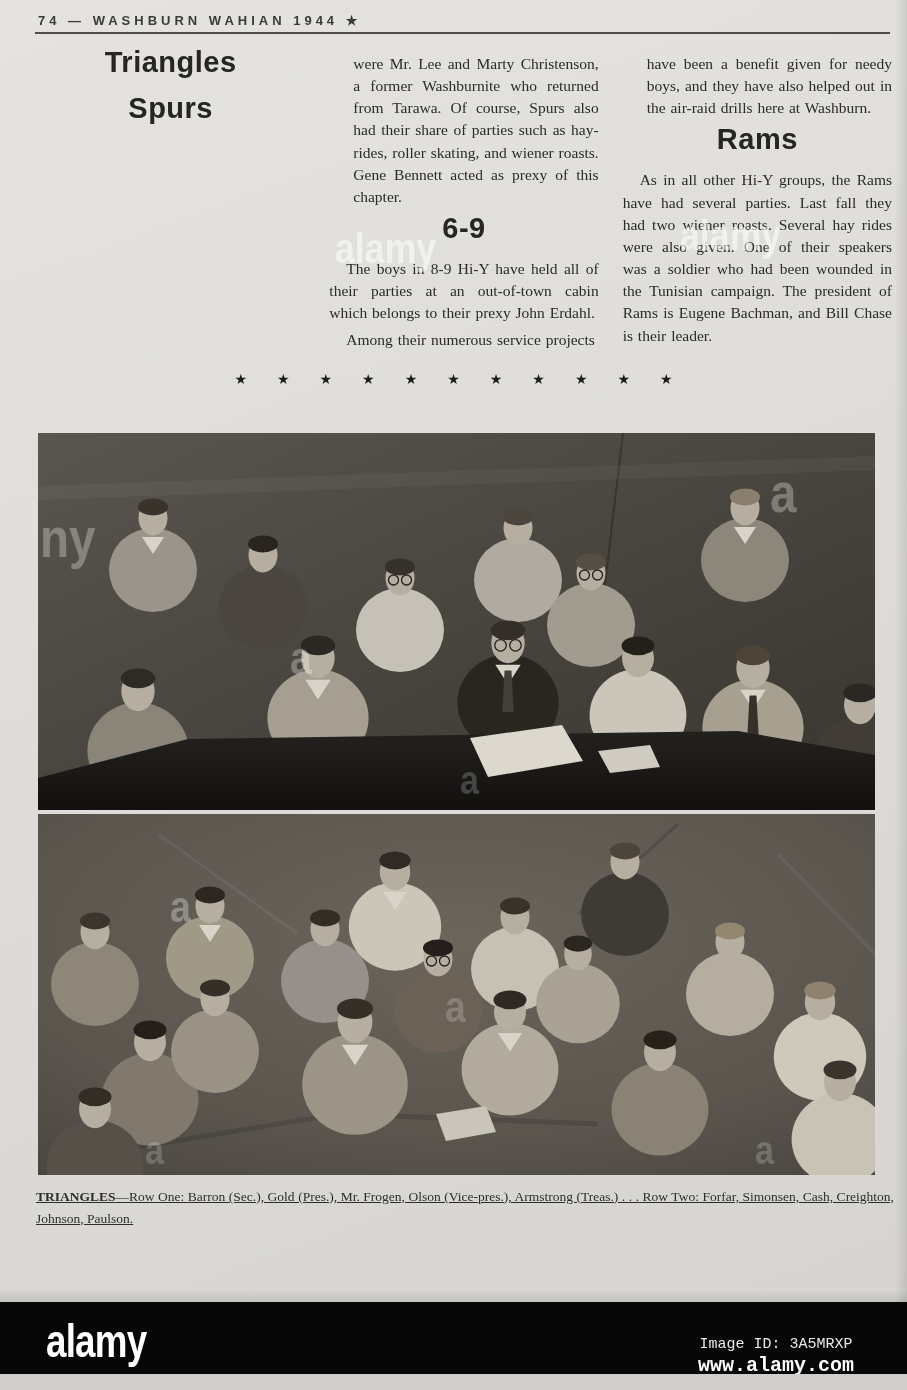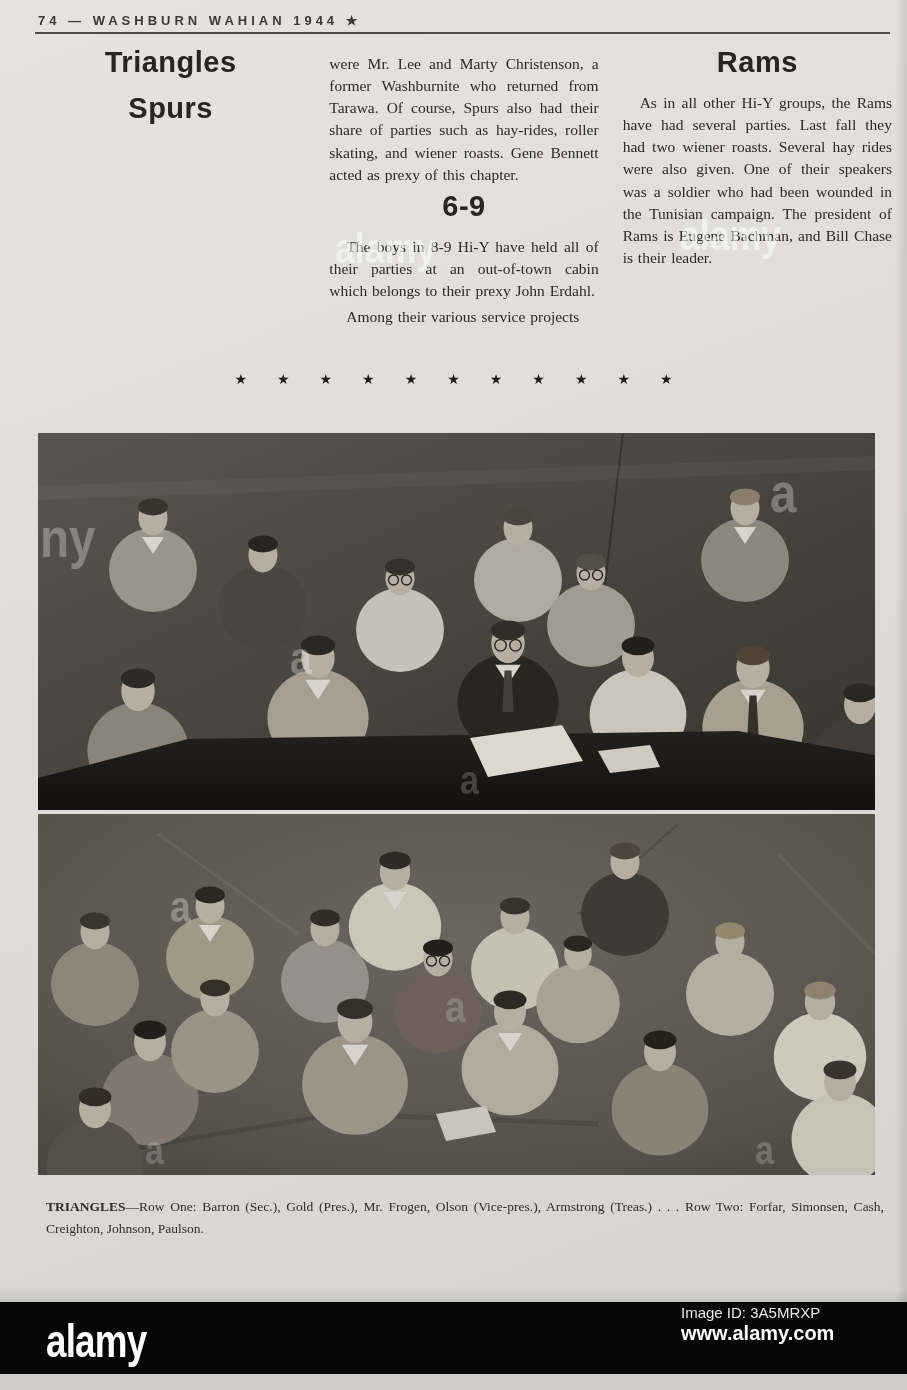--- a/index.html
+++ b/index.html
@@ -14,36 +14,36 @@
        font-size:13px;font-weight:bold;letter-spacing:4px;color:#3b3a38;white-space:nowrap;}
   .hdr-rule{position:absolute;left:35px;top:32px;width:855px;height:2px;background:#4d4c4a;}
   .cols{position:absolute;left:36px;top:46px;width:856px;display:grid;
         grid-template-columns:1fr 1fr 1fr;column-gap:24px;}
   h2.sect{font-family:"Liberation Sans",sans-serif;font-size:29px;font-weight:bold;
         letter-spacing:.5px;text-align:center;color:#262523;margin:0 0 13px;}
   .mt1{margin-top:8px;} .mt2{margin-top:20px;} .mt3{margin-top:16px;} .mt4{margin-top:26px;}
   p.body{font-size:15.5px;line-height:1.43;text-align:justify;margin:0 0 4px;
         word-spacing:1px;}
   p.ind{text-indent:17px;}
-  p.cont{margin-top:7px;}
+  p.cont{margin-top:7px;margin-left:24px;}
   .stars{position:absolute;left:0;top:371px;width:100%;display:flex;
         justify-content:center;gap:30px;font-size:14px;color:#1e1d1b;}
   .photo{position:absolute;left:38px;width:837px;}
   #ph1{top:433px;height:377px;} #ph2{top:814px;height:361px;}
   .photo svg{display:block;width:100%;height:100%;}
   .caps{position:absolute;left:36px;top:1186px;width:858px;font-size:13.5px;
         line-height:1.6;text-align:justify;color:#2e2d2b;}
-  .cap{margin:10px;}
+  .cap{margin:0;text-decoration:underline;}
   .cap + .cap{margin-top:11px;}
   .cap b{font-weight:bold;}
   .footer{position:absolute;left:0;top:1302px;width:907px;height:88px;background:#070707;
         color:#fff;font-family:"Liberation Sans",sans-serif;}
   .logo{position:absolute;left:46px;top:12px;font-size:46px;font-weight:bold;
         letter-spacing:-1px;transform:scaleX(.8);transform-origin:left center;}
-  .fmeta{position:absolute;right:36px;top:2px;text-align:left;min-width:190px;}
+  .fmeta{position:absolute;right:36px;top:34px;text-align:center;min-width:190px;font-family:Liberation Mono, monospace;}
   .fid{font-size:15px;color:#e9e9e9;}
   .furl{font-size:20px;font-weight:bold;margin-top:1px;color:#fdfdfd;}
   .wm{position:absolute;font-family:"Liberation Sans",sans-serif;font-weight:bold;
       transform:scaleX(.85);transform-origin:left center;pointer-events:none;line-height:1;}
   .wm-paper{color:rgba(255,255,255,.55);}
   .wm-photo{color:rgba(255,255,255,.30);}
   .wm-faint{color:rgba(255,255,255,.20);}
 </style>
 </head>
 <body>
@@ -55,23 +55,24 @@
 
   <div class="cols">
     <div>
       <h2 class="sect mt1">Triangles</h2>
       <h2 class="sect mt2">Spurs</h2>
     </div>
     <div>
       <p class="body cont">were Mr. Lee and Marty Christenson, a former Washburnite who returned from Tarawa. Of course, Spurs also had their share of parties such as hay-rides, roller skating, and wiener roasts. Gene Bennett acted as prexy of this chapter.</p>
       <h2 class="sect mt3">6-9</h2>
       <p class="body ind">The boys in 8-9 Hi-Y have held all of their parties at an out-of-town cabin which belongs to their prexy John Erdahl.</p>
-      <p class="body ind">Among their various service projects</p>
+      <p class="body ind">Among their numerous service projects</p>
     </div>
     <div>
+      <p class="body cont">have been a benefit given for needy boys, and they have also helped out in the air-raid drills here at Washburn.</p>
       <h2 class="sect mt4">Rams</h2>
       <p class="body ind">As in all other Hi-Y groups, the Rams have had several parties. Last fall they had two wiener roasts. Several hay rides were also given. One of their speakers was a soldier who had been wounded in the Tunisian campaign. The president of Rams is Eugene Bachman, and Bill Chase is their leader.</p>
     </div>
   </div>
 
   <div class="stars">
       <span>★</span>
       <span>★</span>
       <span>★</span>
       <span>★</span>

